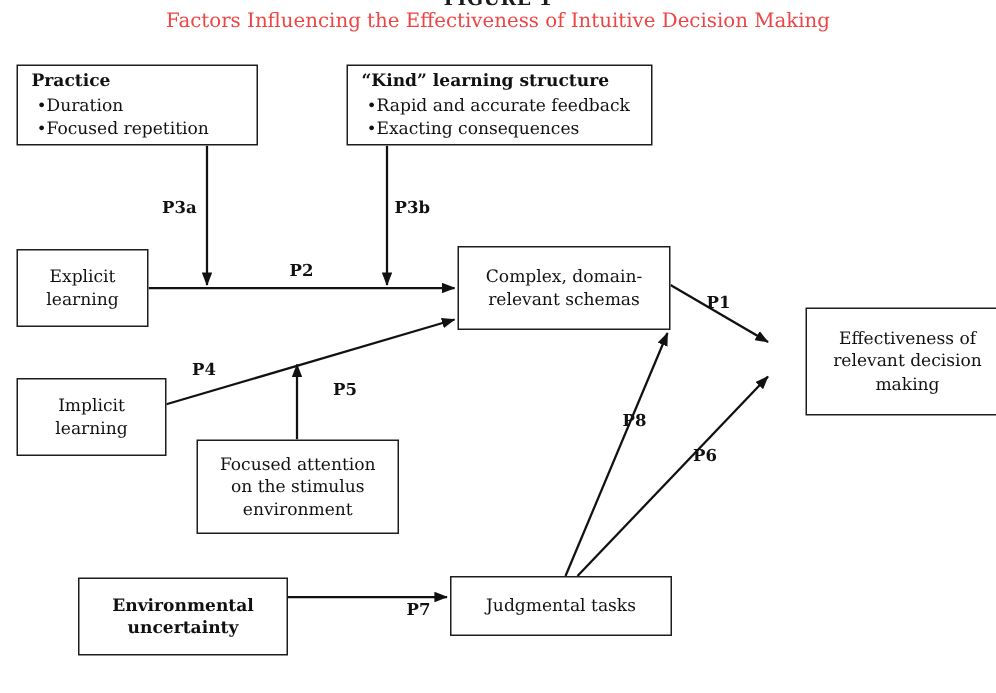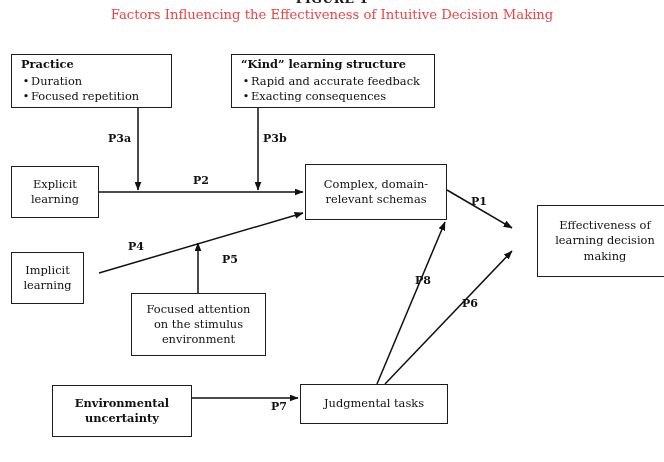--- a/index.html
+++ b/index.html
@@ -57,23 +57,22 @@
     font-size: 11.4px;
     line-height: 1.32;
     color: #111111;
   }
   .node.centered {
     align-items: center;
     text-align: center;
   }
   .node.listed {
     align-items: flex-start;
-    text-align: center;
+    text-align: right;
     padding: 5px 7px 5px 9px;
-    margin-top: 11px;
   }
   .node .hd {
     font-weight: bold;
     margin-bottom: 1px;
   }
   .node .bullet {
     display: block;
     white-space: nowrap;
   }
   .node .bullet::before {
@@ -139,39 +138,39 @@
     <span class="hd">“Kind” learning structure</span>
     <span class="bullet">Rapid and accurate feedback</span>
     <span class="bullet">Exacting consequences</span>
   </div>
 
   <div class="node centered" style="left:11px; top:166px; width:88px; height:52px;">
     <span class="ln">Explicit</span>
     <span class="ln">learning</span>
   </div>
 
-  <div class="node centered" style="left:11px; top:252px; width:73px; height:52px;">
+  <div class="node centered" style="left:11px; top:252px; width:100px; height:52px;">
     <span class="ln">Implicit</span>
     <span class="ln">learning</span>
   </div>
 
   <div class="node centered" style="left:131px; top:293px; width:135px; height:63px;">
     <span class="ln">Focused attention</span>
     <span class="ln">on the stimulus</span>
     <span class="ln">environment</span>
   </div>
 
   <div class="node centered" style="left:305px; top:164px; width:142px; height:56px;">
     <span class="ln">Complex, domain-</span>
     <span class="ln">relevant schemas</span>
   </div>
 
   <div class="node centered" style="left:514px; top:205px; width:136px; height:72px;margin-left:23px;">
     <span class="ln">Effectiveness of</span>
-    <span class="ln">learning decision</span>
+    <span class="ln">relevant decision</span>
     <span class="ln">making</span>
   </div>
 
   <div class="node centered" style="left:52px; top:385px; width:140px; height:52px;font-weight:bold;">
     <span class="ln">Environmental</span>
     <span class="ln">uncertainty</span>
   </div>
 
   <div class="node centered" style="left:300px; top:384px; width:148px; height:40px;text-align:center;">
     <span class="ln">Judgmental tasks</span>

